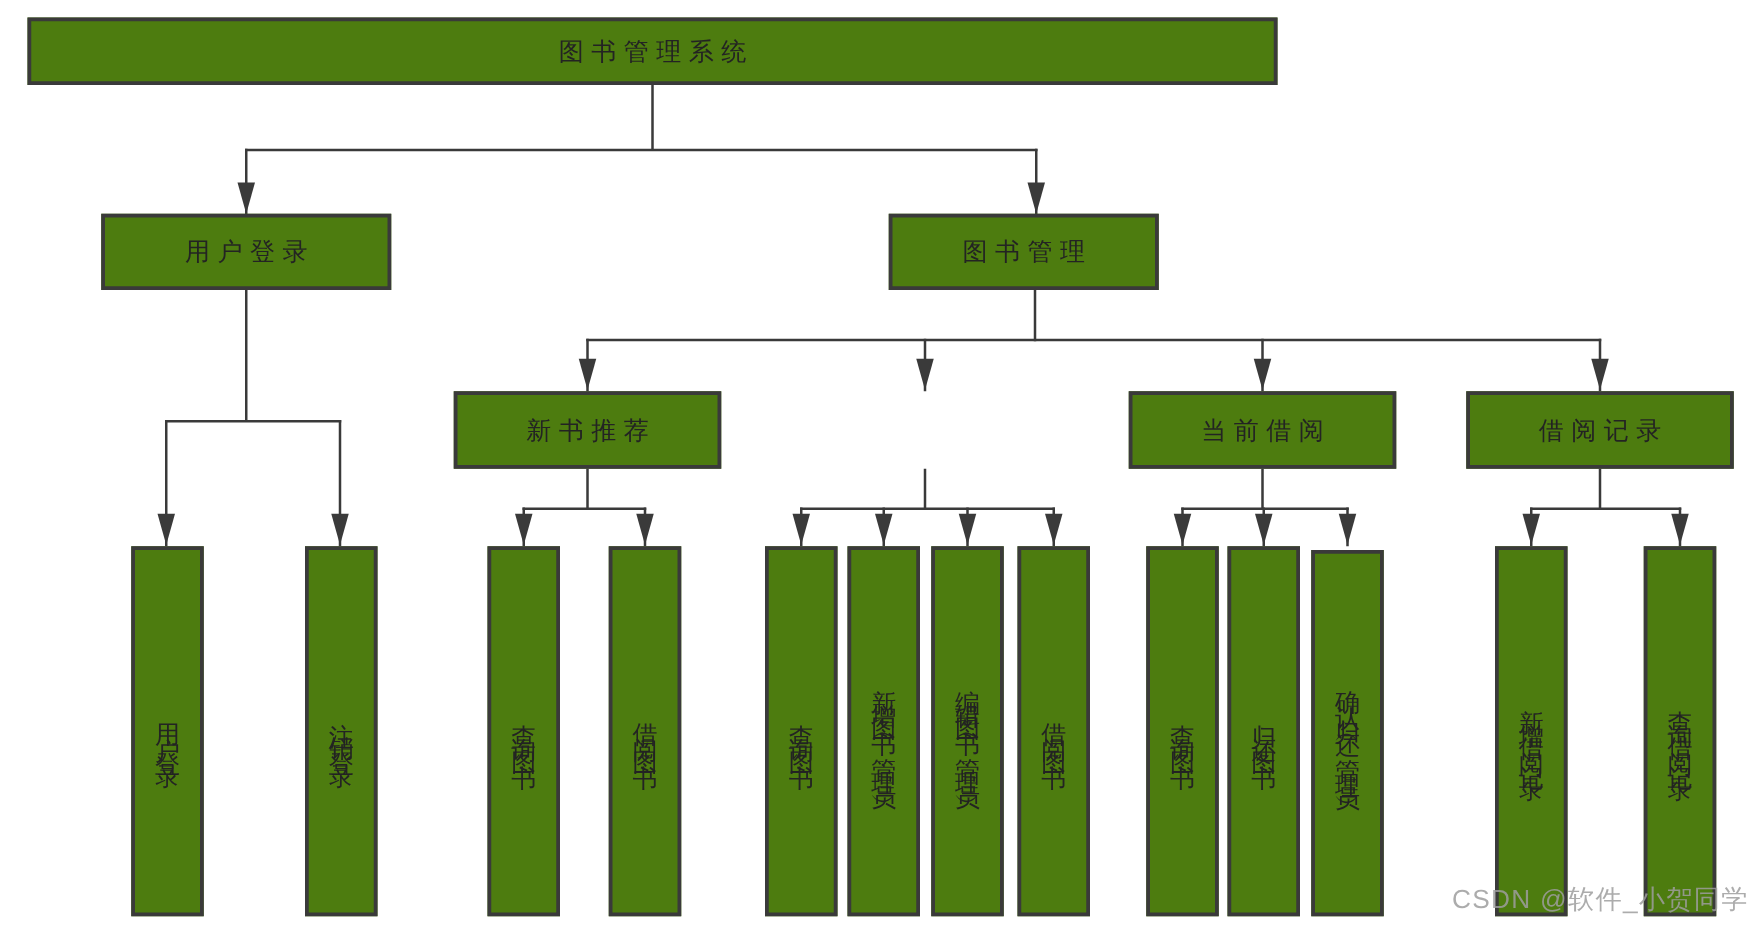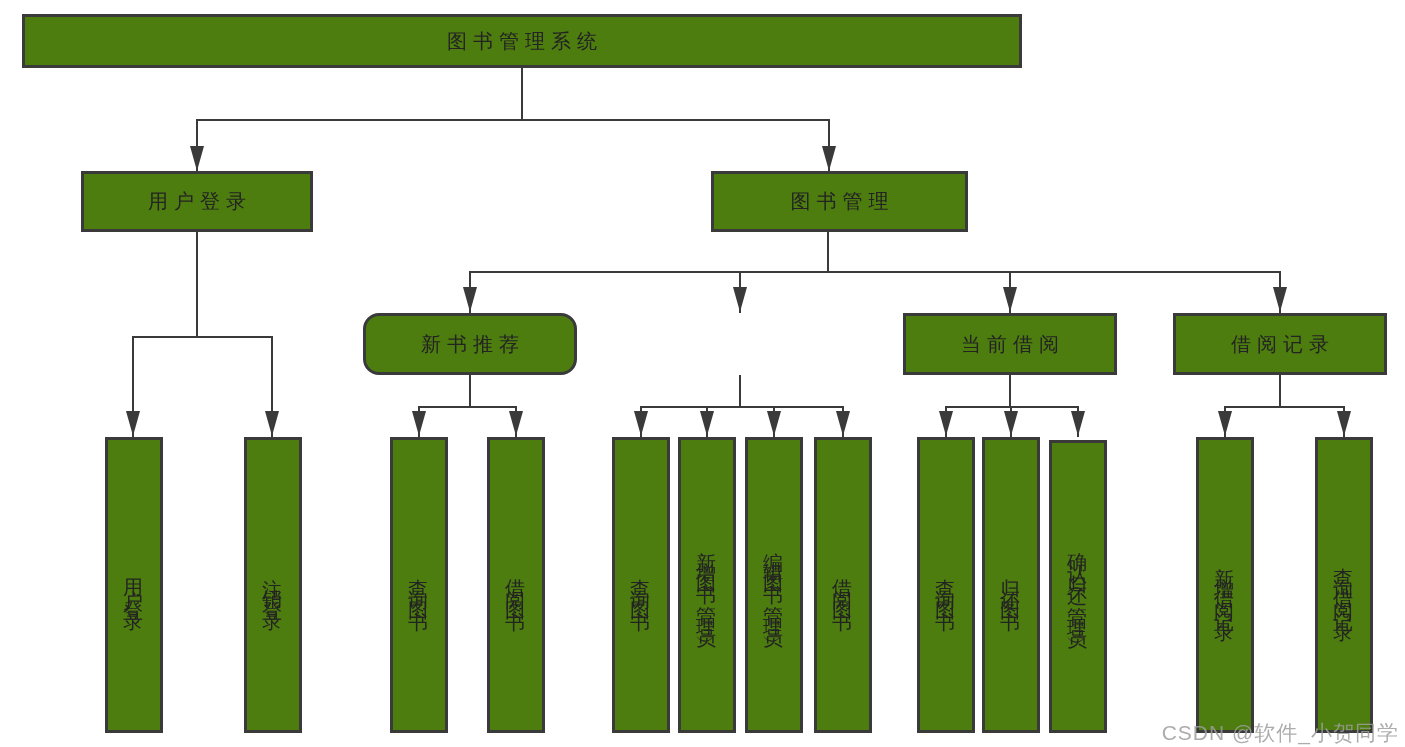--- a/index.html
+++ b/index.html
@@ -28,21 +28,21 @@
   .vl{position:absolute;width:2px;background:#3a3a3a;}
   .hl{position:absolute;height:2px;background:#3a3a3a;}
   .arr{
     position:absolute;width:0;height:0;
     border-left:7px solid transparent;
     border-right:7px solid transparent;
     border-top:25px solid #3a3a3a;
   }
   .watermark{
     position:absolute;
-    right:6px;bottom:0;
+    right:6px;bottom:14px;
     font-size:21px;
     color:rgba(158,158,158,0.85);
     letter-spacing:1px;
     z-index:10;
     white-space:nowrap;
   }
 </style>
 </head>
 <body>
 
@@ -55,21 +55,21 @@
   <div class="vl" style="left:521px;top:68px;height:52px;"></div>
   <div class="hl" style="left:196px;top:119px;width:634px;"></div>
   <div class="vl" style="left:196px;top:119px;height:53px;"></div>
   <div class="vl" style="left:828px;top:119px;height:53px;"></div>
   <div class="arr" style="left:190px;top:146px;"></div>
   <div class="arr" style="left:822px;top:146px;"></div>
 
   <div class="box h" style="left:81px;top:171px;width:232px;height:61px;">
     <span>用户登录</span>
   </div>
-  <div class="box h" style="left:711px;top:171px;width:257px;height:61px;">
+  <div class="box h" style="left:711px;top:171px;width:216px;height:61px;">
     <span>图书管理</span>
   </div>
 
   <div class="vl" style="left:196px;top:232px;height:105px;"></div>
   <div class="hl" style="left:132px;top:336px;width:141px;"></div>
   <div class="vl" style="left:132px;top:336px;height:101px;"></div>
   <div class="vl" style="left:271px;top:336px;height:101px;"></div>
   <div class="arr" style="left:126px;top:411px;"></div>
   <div class="arr" style="left:265px;top:411px;"></div>
 
@@ -77,21 +77,21 @@
   <div class="hl" style="left:469px;top:271px;width:812px;"></div>
   <div class="vl" style="left:469px;top:271px;height:42px;"></div>
   <div class="vl" style="left:739px;top:271px;height:42px;"></div>
   <div class="vl" style="left:1009px;top:271px;height:42px;"></div>
   <div class="vl" style="left:1279px;top:271px;height:42px;"></div>
   <div class="arr" style="left:463px;top:287px;"></div>
   <div class="arr" style="left:733px;top:287px;"></div>
   <div class="arr" style="left:1003px;top:287px;"></div>
   <div class="arr" style="left:1273px;top:287px;"></div>
 
-  <div class="box h" style="left:363px;top:313px;width:214px;height:62px;border-radius:16px;">
+  <div class="box h" style="left:363px;top:313px;width:214px;height:62px;">
     <span>新书推荐</span>
   </div>
   <div class="box h" style="left:903px;top:313px;width:214px;height:62px;">
     <span>当前借阅</span>
   </div>
   <div class="box h" style="left:1173px;top:313px;width:214px;height:62px;">
     <span>借阅记录</span>
   </div>
 
   <div class="vl" style="left:469px;top:375px;height:33px;"></div>

